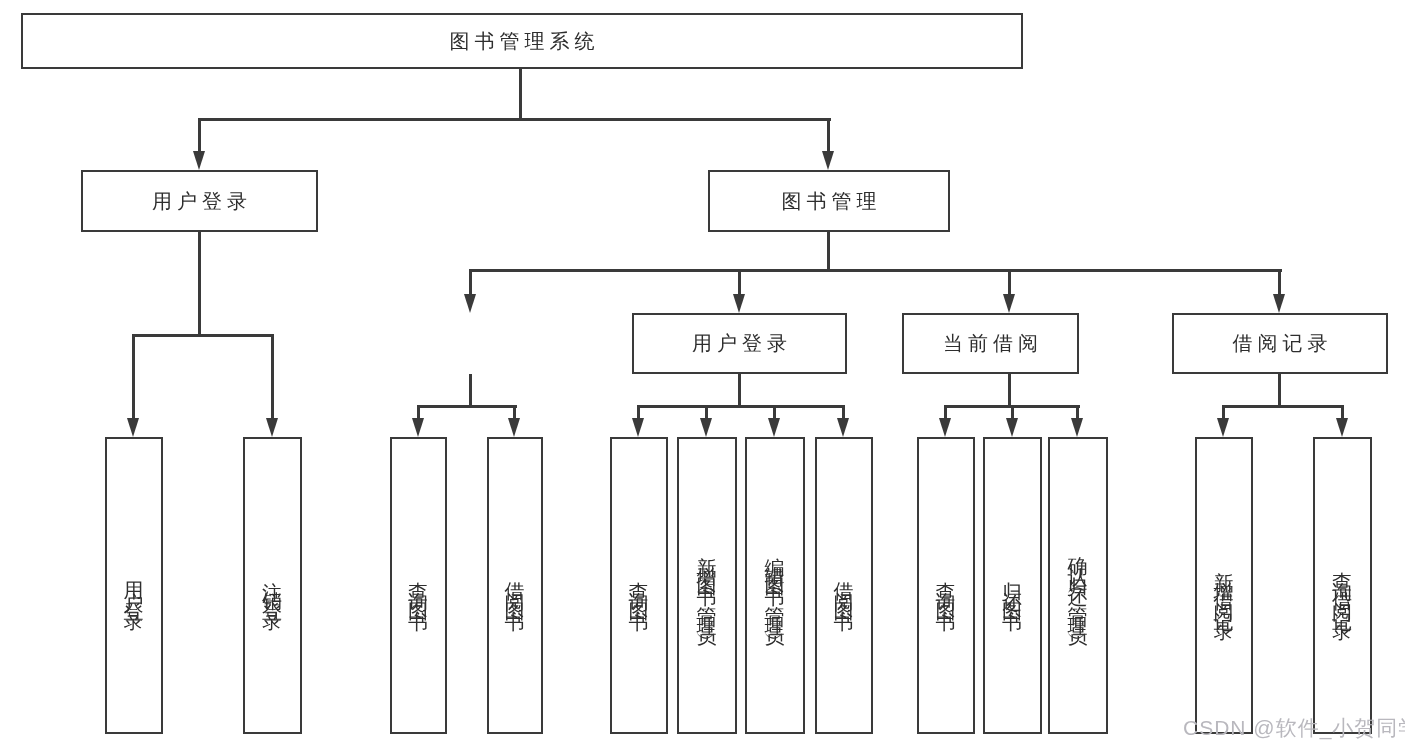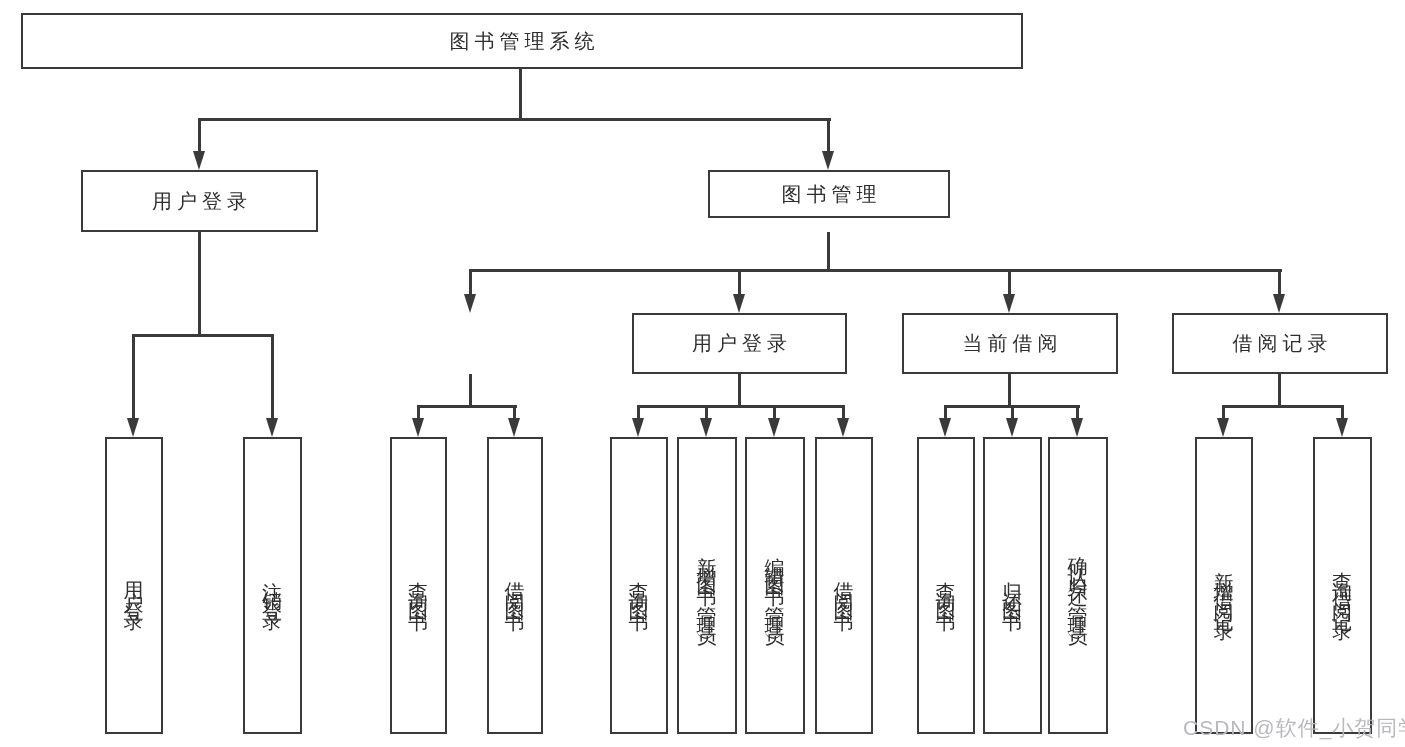--- a/index.html
+++ b/index.html
@@ -102,28 +102,28 @@
   <div class="vline" style="left:1341px;top:405px;height:15px;"></div>
   <div class="arrow" style="left:1336px;top:418px;"></div>
 
   <div class="box" style="left:21px;top:13px;width:1002px;height:56px;">
     <span class="label">图书管理系统</span>
   </div>
 
   <div class="box" style="left:81px;top:170px;width:237px;height:62px;">
     <span class="label">用户登录</span>
   </div>
-  <div class="box" style="left:708px;top:170px;width:242px;height:48px;">
+  <div class="box" style="left:708px;top:170px;width:242px;height:62px;">
     <span class="label">图书管理</span>
   </div>
 
   <div class="box" style="left:632px;top:313px;width:215px;height:61px;">
     <span class="label">用户登录</span>
   </div>
-  <div class="box" style="left:902px;top:313px;width:216px;height:61px;">
+  <div class="box" style="left:902px;top:313px;width:177px;height:61px;">
     <span class="label">当前借阅</span>
   </div>
   <div class="box" style="left:1172px;top:313px;width:216px;height:61px;justify-content:center;">
     <span class="label">借阅记录</span>
   </div>
 
   <div class="box vbox" style="left:105px;top:437px;width:58px;height:297px;">
     <span class="label">用户登录</span>
   </div>
   <div class="box vbox" style="left:243px;top:437px;width:59px;height:297px;">

